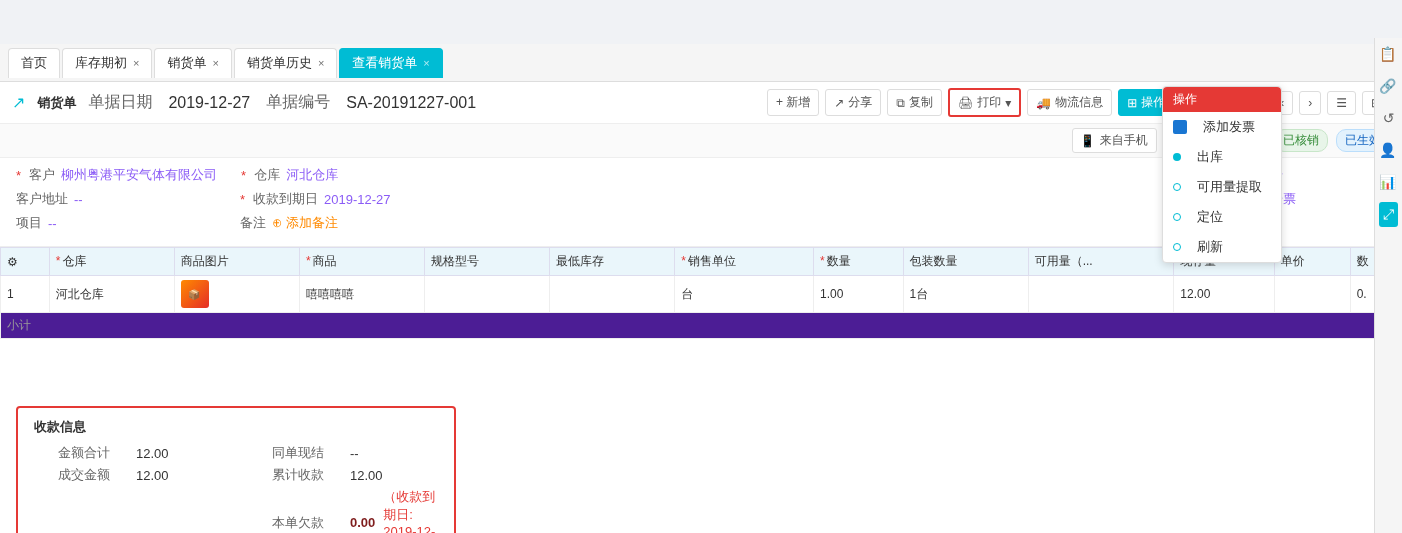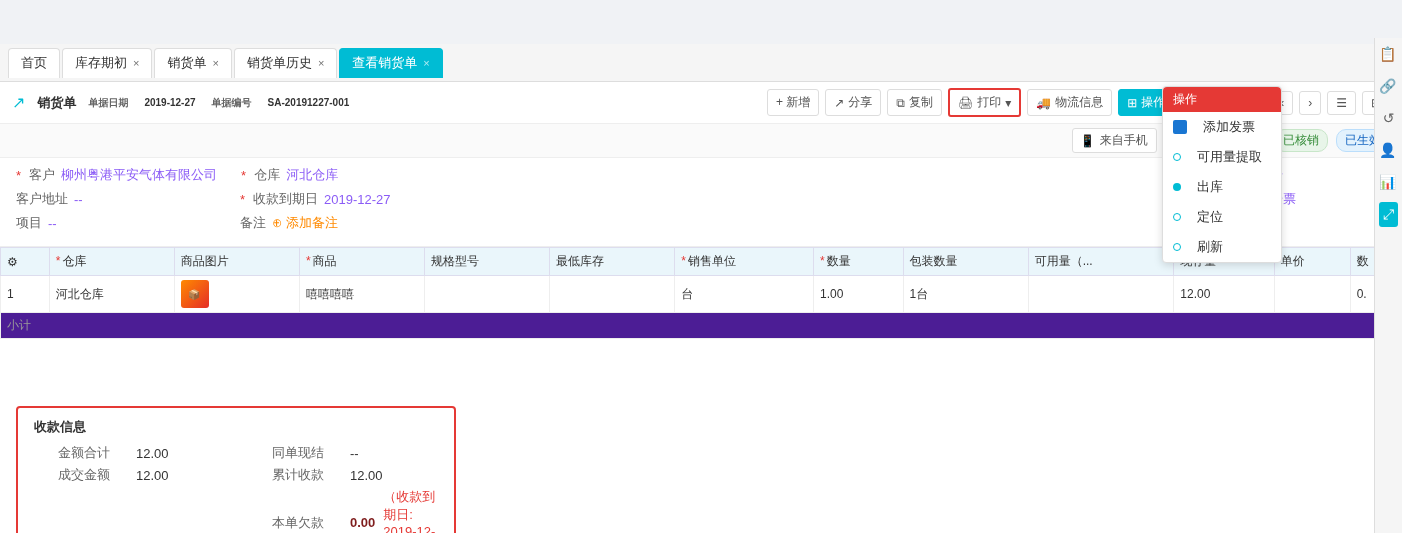--- a/index.html
+++ b/index.html
@@ -20,21 +20,21 @@
     .tab-close-btn { font-size: 16px; color: #999; cursor: pointer; padding: 4px; }
 
     
     .main-content { background: #fff; height: calc(533px - 38px); display: flex; flex-direction: column; }
 
     
     .header-bar {
       display: flex; align-items: center; padding: 6px 12px; border-bottom: 1px solid #eee;
       background: #fff; gap: 12px;
     }
-    .doc-meta { display: flex; gap: 16px; align-items: center; color: #666; font-size: 10px; font-weight: bold; }
+    .doc-meta { display: flex; gap: 16px; align-items: center; color: #666; font-size: 16px; }
     .doc-meta-label { color: #666; }
     .doc-meta-value { color: #333; }
     .header-spacer { flex: 1; }
     .header-actions { display: flex; align-items: center; gap: 6px; }
     .action-btn {
       display: flex; align-items: center; gap: 4px; padding: 4px 8px; border: 1px solid #ddd;
       border-radius: 3px; background: #fff; cursor: pointer; font-size: 12px; color: #555;
     }
     .action-btn.active { background: #00bcd4; color: #fff; border-color: #00bcd4; }
     .action-btn.highlighted { border: 2px solid #e53935; }
@@ -341,26 +341,26 @@
 
   </div>
 
   <div class="dropdown-menu">
     <div class="dropdown-header">操作</div>
     <div class="dropdown-item">
       <span class="icon-square"></span>
       <span>添加发票</span>
     </div>
     <div class="dropdown-item">
+      <span class="dot dot-blue"></span>
+      <span>出库</span>
+    </div>
+    <div class="dropdown-item">
       <span style="width:8px;height:8px;border-radius:50%;border:1px solid #00bcd4;display:inline-block;"></span>
       <span>可用量提取</span>
-    </div>
-    <div class="dropdown-item">
-      <span class="dot dot-blue"></span>
-      <span>出库</span>
     </div>
     <div class="dropdown-item">
       <span style="width:8px;height:8px;border-radius:50%;border:1px solid #00bcd4;display:inline-block;"></span>
       <span>定位</span>
     </div>
     <div class="dropdown-item">
       <span style="width:8px;height:8px;border-radius:50%;border:1px solid #00bcd4;display:inline-block;"></span>
       <span>刷新</span>
     </div>
   </div>

